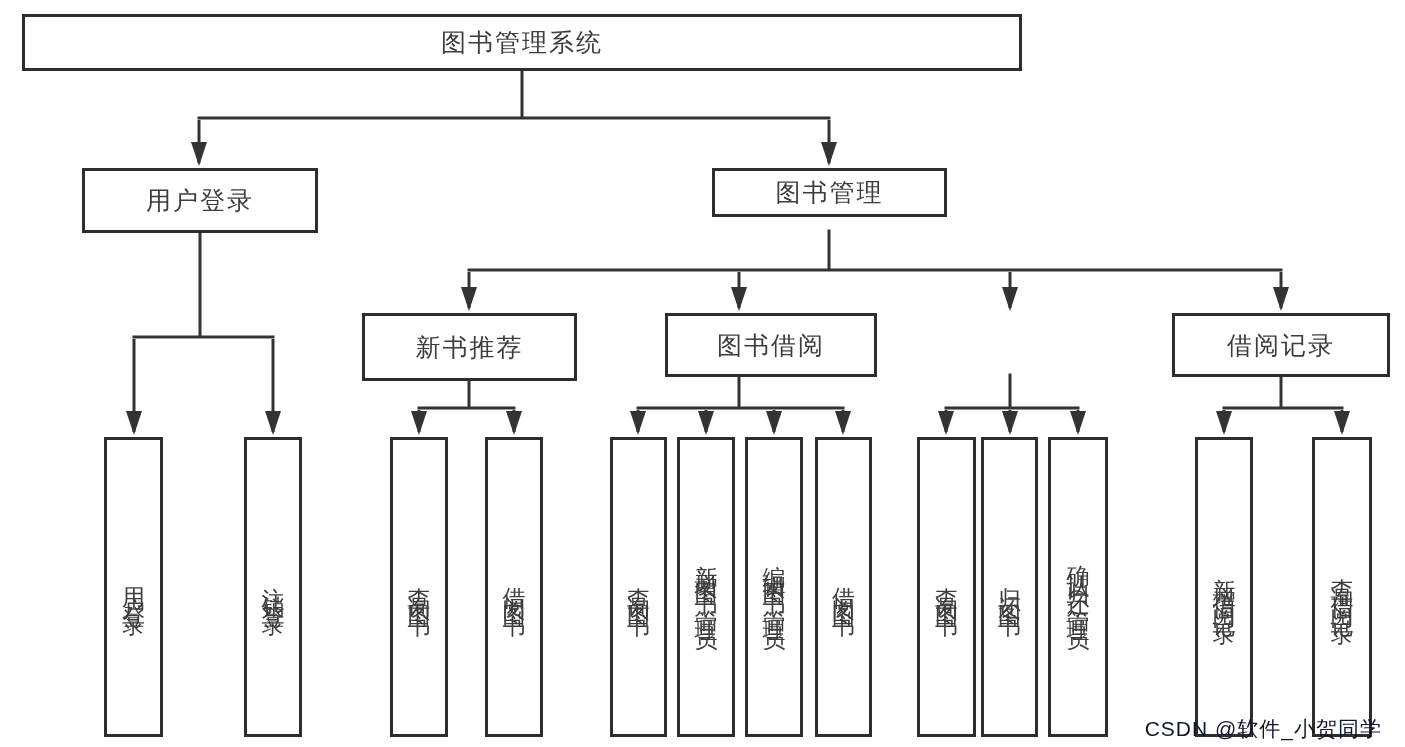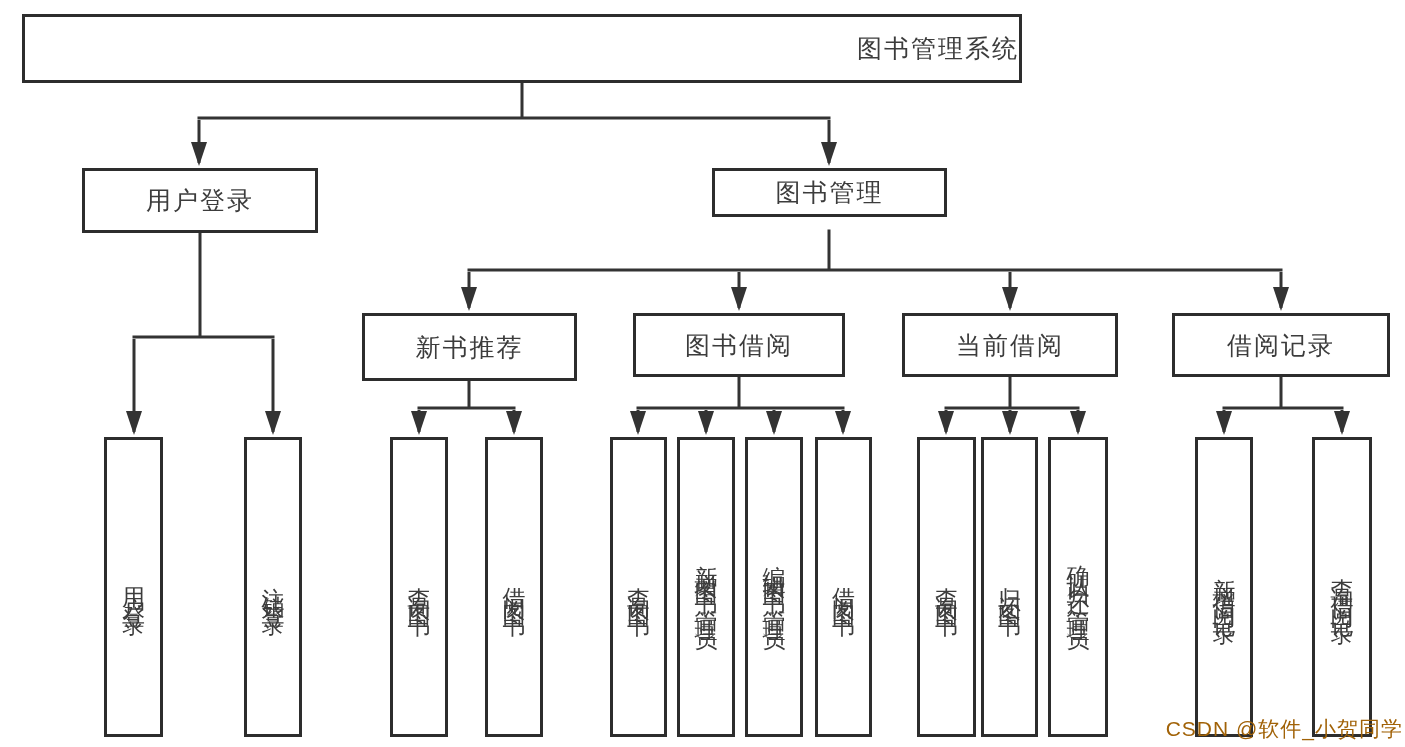--- a/index.html
+++ b/index.html
@@ -39,25 +39,25 @@
   }
   .leaf .lbl {
     writing-mode: vertical-lr;
     text-orientation: mixed;
     font-size: 23px;
     letter-spacing: 9px;
     line-height: 1;
   }
   .watermark {
     position: absolute;
-    right: 2px;
+    right: 23px;
     bottom: 4px;
     font-size: 21px;
     letter-spacing: 1px;
-    color: #a16207;
+    color: #0f172a;
     z-index: 3;
     white-space: nowrap;
   }
 </style>
 </head>
 <body>
 
 <div class="canvas">
 
   <svg class="connectors" width="1405" height="747" viewBox="0 0 1405 747">
@@ -108,39 +108,36 @@
       <path d="M1078 410 L1078 432" marker-end="url(#arrow)" stroke-linecap="butt"></path>
     </g>
 
     <g stroke="#333333" stroke-width="3" fill="none" stroke-linecap="square">
       <path d="M1281 375 L1281 408 M1224 408 L1342 408"></path>
       <path d="M1224 410 L1224 432" marker-end="url(#arrow)" stroke-linecap="butt"></path>
       <path d="M1342 410 L1342 432" marker-end="url(#arrow)" stroke-linecap="butt"></path>
     </g>
   </svg>
 
-  <div class="node" style="left:22px; top:14px; width:1000px; height:69px;justify-content:flex-end;">
+  <div class="node" style="left:22px; top:14px; width:1000px; height:57px;">
     <span class="lbl">图书管理系统</span>
   </div>
 
   <div class="node" style="left:82px; top:168px; width:236px; height:65px;">
     <span class="lbl">用户登录</span>
   </div>
   <div class="node" style="left:712px; top:168px; width:235px; height:49px;">
     <span class="lbl">图书管理</span>
   </div>
 
   <div class="node" style="left:362px; top:313px; width:215px; height:68px;">
     <span class="lbl">新书推荐</span>
   </div>
-  <div class="node" style="left:633px; top:313px; width:212px; height:64px;align-items:center;">
+  <div class="node" style="left:665px; top:313px; width:212px; height:64px;align-items:center;">
     <span class="lbl">图书借阅</span>
-  </div>
-  <div class="node" style="left:902px; top:313px; width:216px; height:64px;">
-    <span class="lbl">当前借阅</span>
   </div>
   <div class="node" style="left:1172px; top:313px; width:218px; height:64px;">
     <span class="lbl">借阅记录</span>
   </div>
 
   <div class="node leaf" style="left:104px; top:437px; width:59px; height:300px;">
     <span class="lbl">用户登录</span>
   </div>
   <div class="node leaf" style="left:244px; top:437px; width:58px; height:300px;">
     <span class="lbl">注销登录</span>

